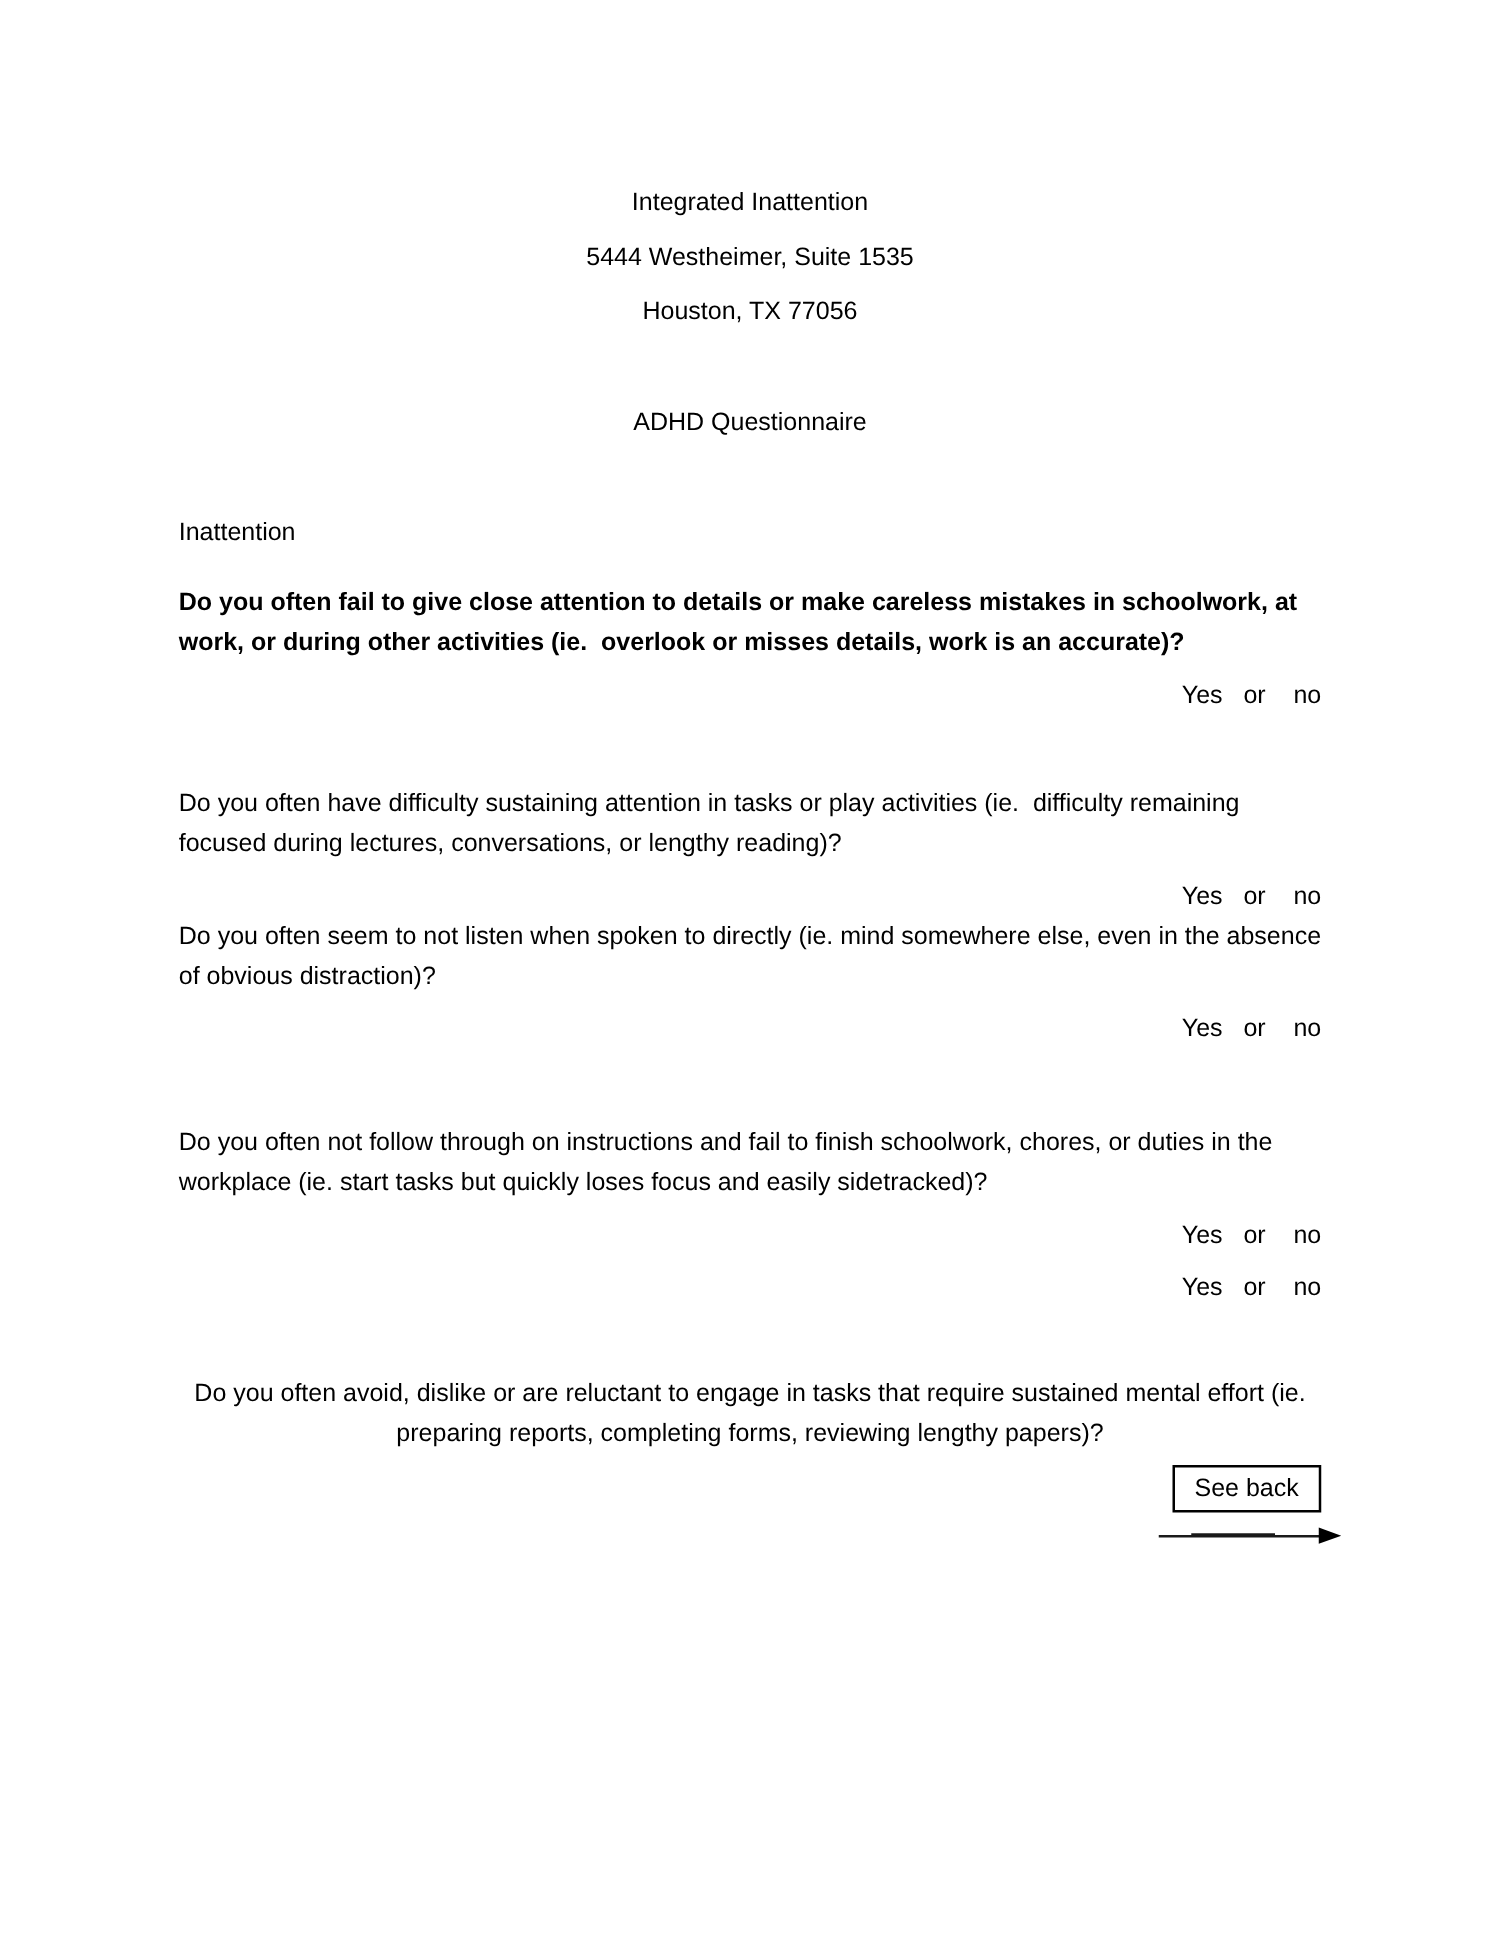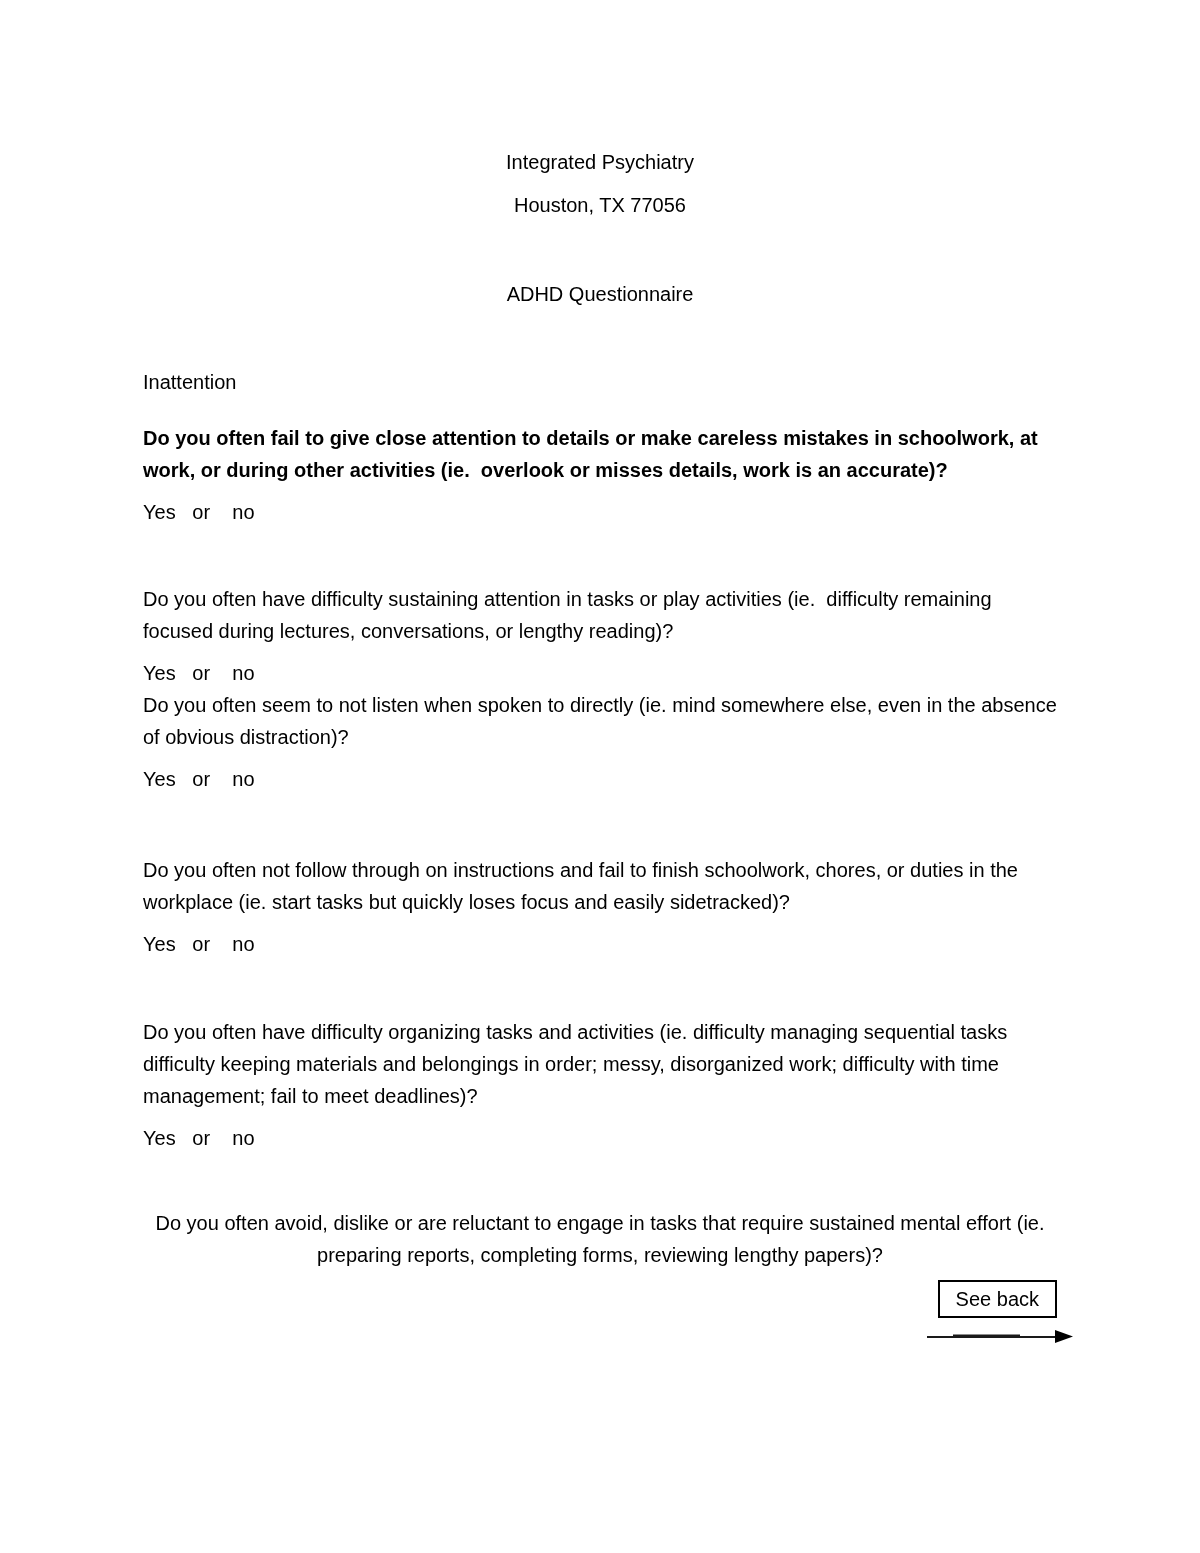--- a/index.html
+++ b/index.html
@@ -34,21 +34,21 @@
   .address-line2 { margin-top: 11px; }
   .form-title    { margin-top: 57px; }
   .section-heading { margin-top: 56px; }
 
   .q1-text { margin-top: 24px; font-weight: bold; }
   .q2-text { margin-top: 55px; }
   .q3-text { }
   .q4-text { margin-top: 59px; }
   .q5-text { margin-top: 56px; }
   .q6-text { margin-top: 53px; text-align: center; }
-  .answer-line { margin-top: 10px; }
+  .answer-line { margin-top: 10px; text-align: right; }
 
   .see-back-row {
     margin-top: 9px;
     display: flex;
     justify-content: flex-end;
   }
   .see-back-box {
     box-sizing: border-box;
     border: 2px solid #000000;
     background: #ffffff;
@@ -64,22 +64,23 @@
     display: flex;
     justify-content: flex-end;
     margin-right: -18px;
   }
 </style>
 </head>
 <body>
 
 <div class="page">
 
-  <p class="centered clinic-name">Integrated Psychiatry</p>
+  <p class="centered clinic-name">Integrated Inattention</p>
 
+  <p class="centered address-line1">5444 Westheimer, Suite 1535</p>
 
   <p class="centered address-line2">Houston, TX 77056</p>
 
   <p class="centered form-title">ADHD Questionnaire</p>
 
   <p class="section-heading">Inattention</p>
 
   <div>
     <p class="q1-text">Do you often fail to give close attention to details or make careless mistakes in schoolwork, at work, or during other activities (ie.  overlook or misses details, work is an accurate)?</p>
     <p class="answer-line">Yes   or    no</p>
@@ -94,21 +95,20 @@
     <p class="q3-text">Do you often seem to not listen when spoken to directly (ie. mind somewhere else, even in the absence of obvious distraction)?</p>
     <p class="answer-line">Yes   or    no</p>
   </div>
 
   <div>
     <p class="q4-text">Do you often not follow through on instructions and fail to finish schoolwork, chores, or duties in the workplace (ie. start tasks but quickly loses focus and easily sidetracked)?</p>
     <p class="answer-line">Yes   or    no</p>
   </div>
 
   <div>
-    <p class="q5-text">Do you often have difficulty organizing tasks and activities (ie. difficulty managing sequential tasks difficulty keeping materials and belongings in order; messy, disorganized work; difficulty with time management; fail to meet deadlines)?</p>
     <p class="answer-line">Yes   or    no</p>
   </div>
 
   <div>
     <p class="q6-text">Do you often avoid, dislike or are reluctant to engage in tasks that require sustained mental effort (ie. preparing reports, completing forms, reviewing lengthy papers)?</p>
   </div>
 
   <div class="see-back-row">
     <div class="see-back-box">
       <span>See back</span>

